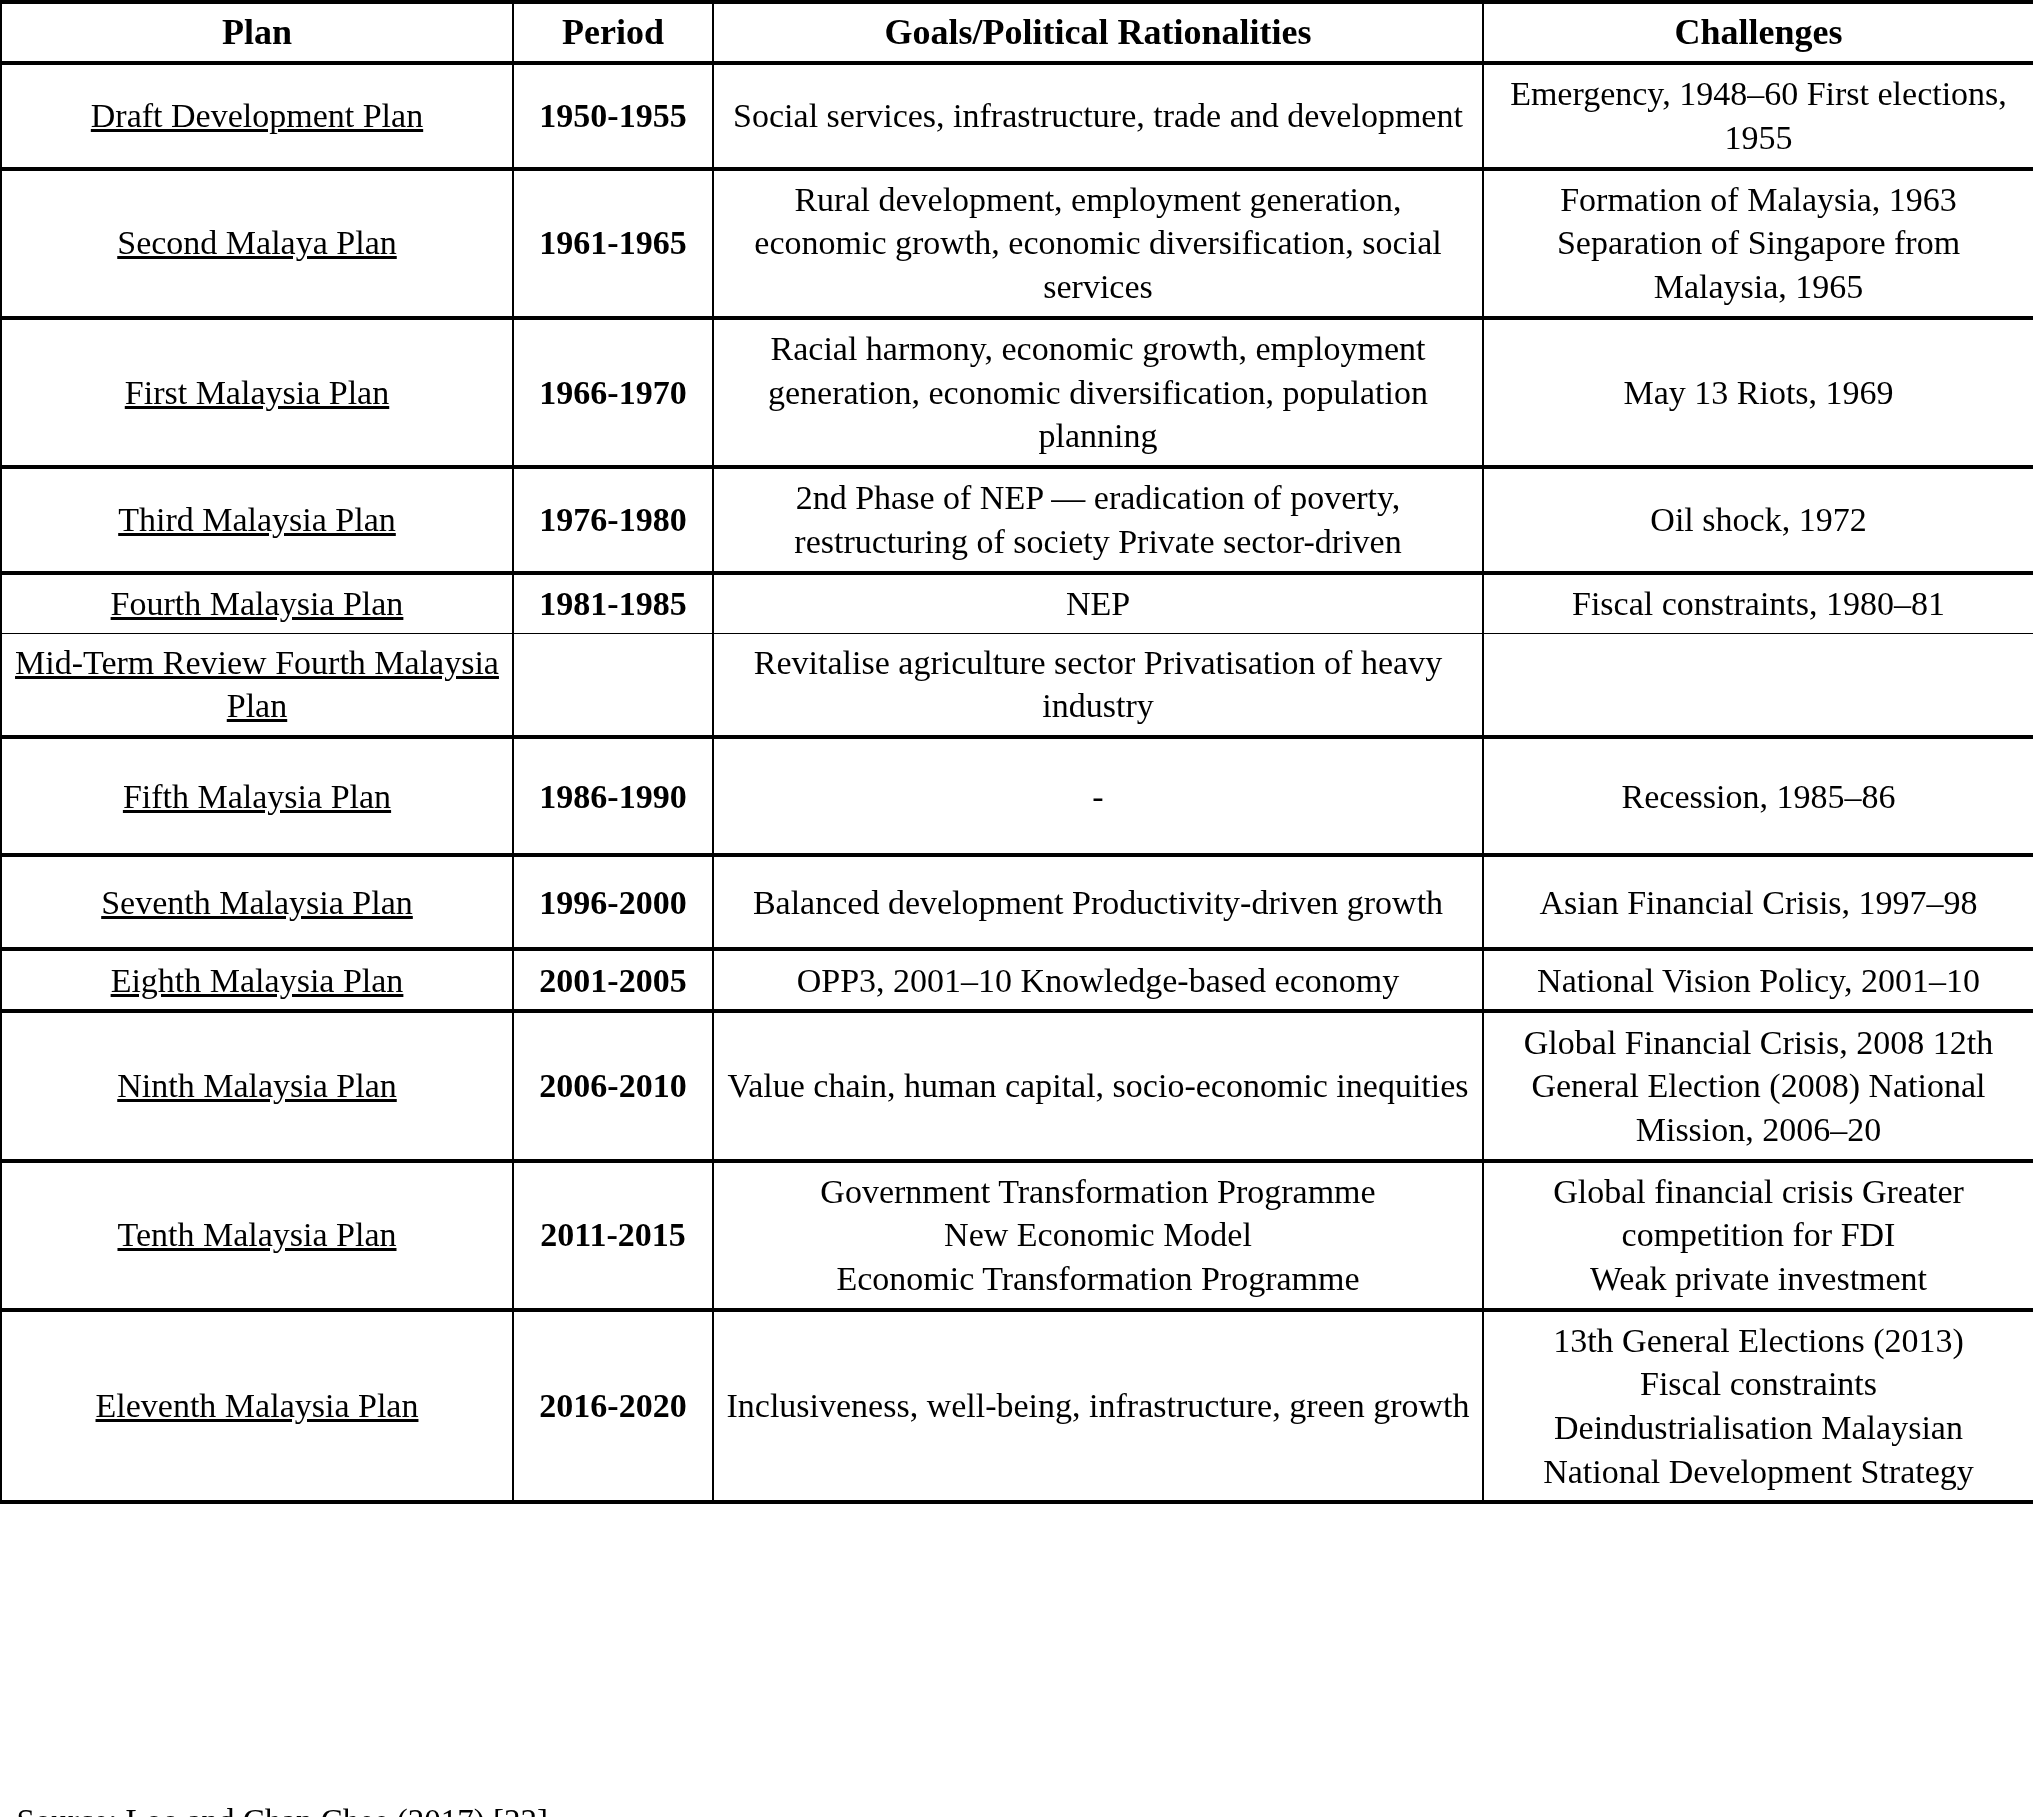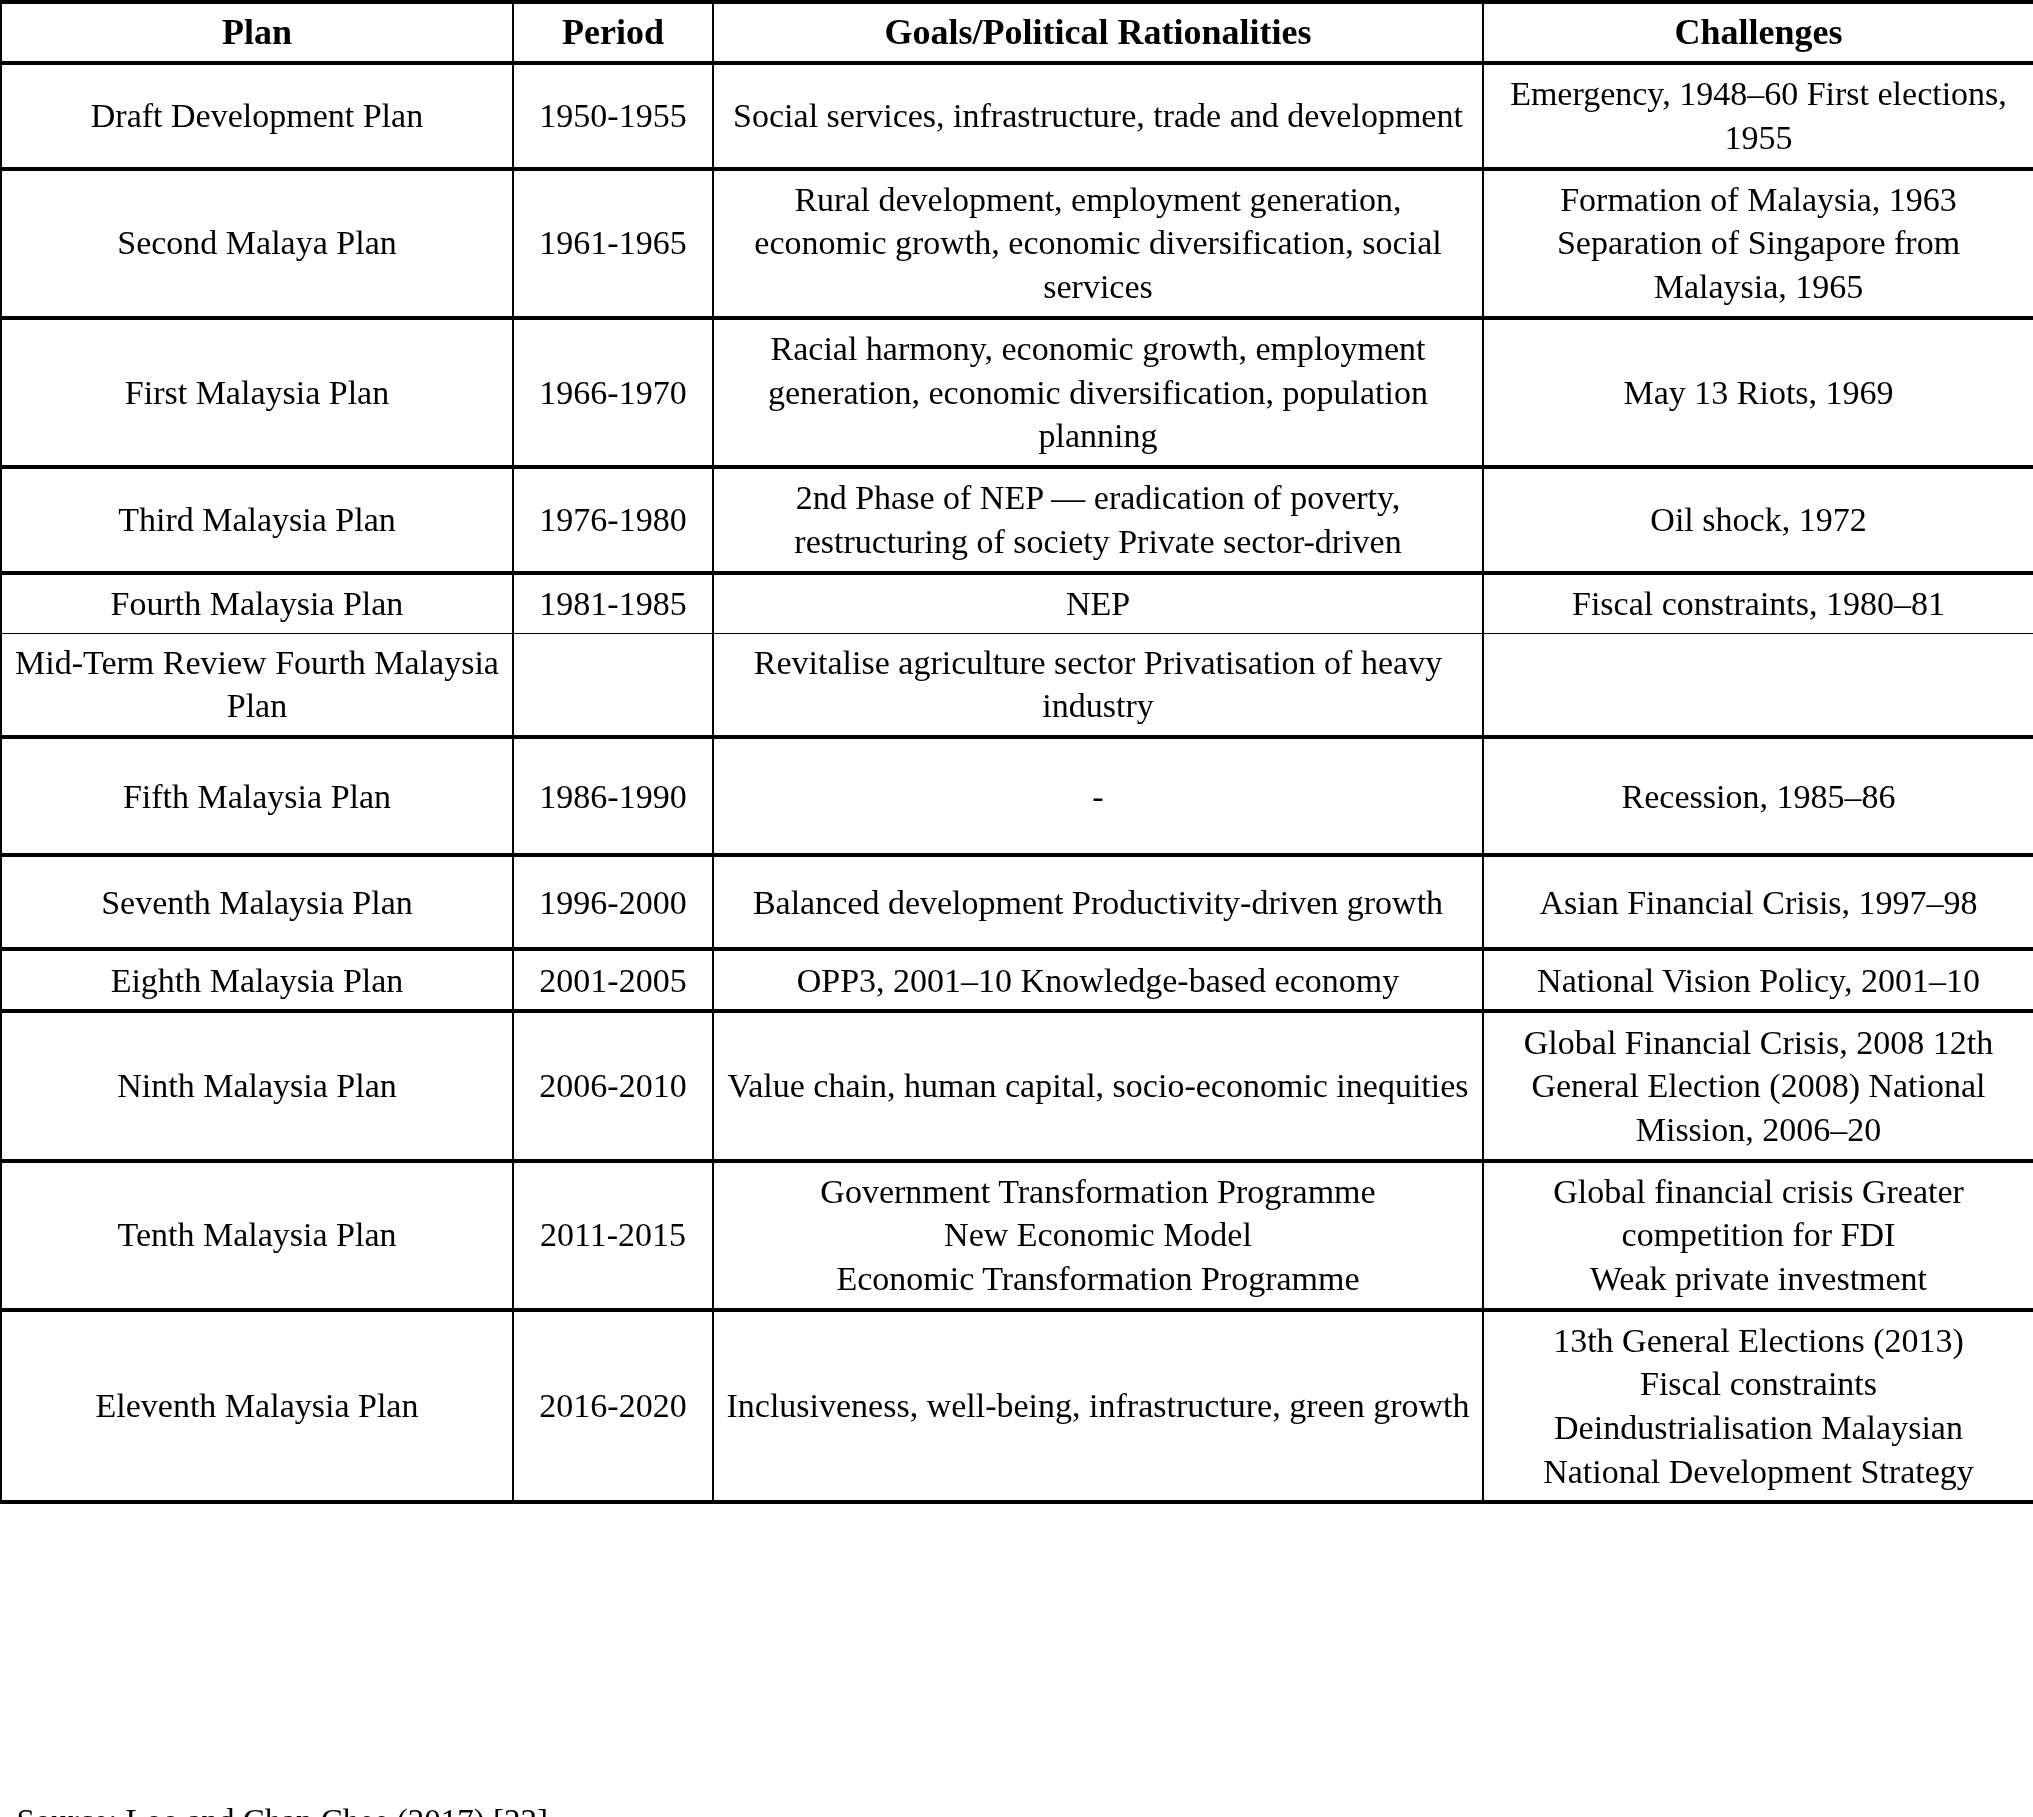--- a/index.html
+++ b/index.html
@@ -53,22 +53,22 @@
     height: 61px;
     padding: 3.7px 11px;
     font-size: 36px;
   }
   table.plan-table tr.thick-top td {
     border-top: 4.6px solid #000;
   }
   table.plan-table tr:last-child td {
     border-bottom: none;
   }
-  td.plan-cell { padding-left: 5.5px; padding-right: 5.5px; }
-  td.period-cell { padding-left: 3.7px; padding-right: 3.7px; white-space: nowrap; }
+  td.plan-cell { padding-left: 5.5px; padding-right: 5.5px; text-decoration: underline; }
+  td.period-cell { padding-left: 3.7px; padding-right: 3.7px; white-space: nowrap; font-weight: bold; }
   td.goals-cell { padding-left: 9.2px; padding-right: 9.2px; }
   td.challenges-cell { padding-left: 7.3px; padding-right: 7.3px; }
 
   
   td.align-upper { vertical-align: top; padding-top: 20px; }
 
   .source-line {
     position: absolute;
     left: 16.5px;
     top: 1803px;

